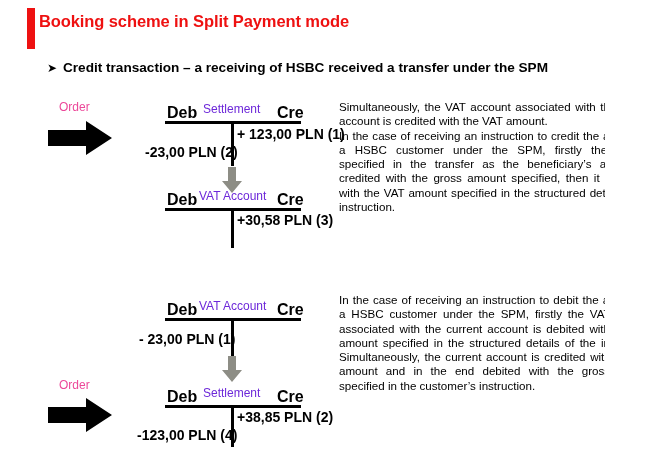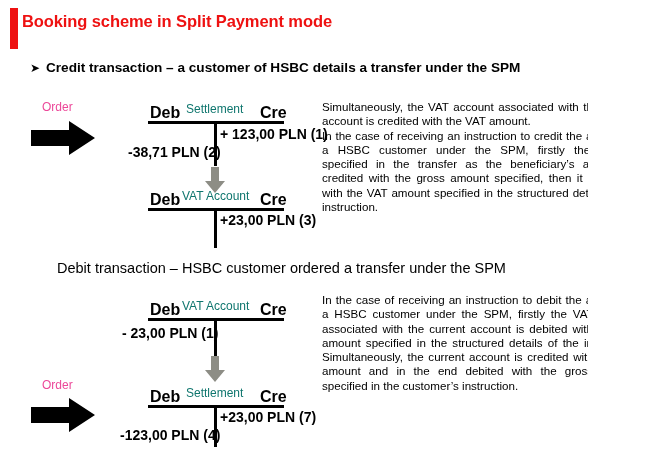--- a/index.html
+++ b/index.html
@@ -11,20 +11,21 @@
   body {
     font-family: "Liberation Sans", sans-serif;
     color: #000000;
   }
   #slide {
     position: relative;
     width: 588px;
     height: 465px;
     background: #ffffff;
     overflow: hidden;
+    margin-left: 17px;
   }
 
   
   .title-accent {
     position: absolute;
     left: 10px;
     top: 8px;
     width: 8px;
     height: 41px;
     background: #ee1111;
@@ -102,21 +103,21 @@
     font-weight: bold;
     color: #000;
     white-space: nowrap;
   }
   .t-deb { left: 2px; }
   .t-title {
     position: absolute;
     top: -2px;
     font-size: 12px;
     font-weight: normal;
-    color: #0f766e;
+    color: #6d28d9;
     white-space: nowrap;
   }
   .t-amount {
     position: absolute;
     font-size: 14px;
     font-weight: bold;
     color: #000;
     white-space: nowrap;
   }
 
@@ -140,83 +141,82 @@
 </style>
 </head>
 <body>
 
 <div id="slide">
 
   <div class="title-accent"></div>
   <div class="title-text">Booking scheme in Split Payment mode</div>
 
   <div class="bullet-heading">
-    <span class="arrow-glyph">➤</span><span>Credit transaction – a customer of HSBC details a transfer under the SPM</span>
+    <span class="arrow-glyph">➤</span><span>Credit transaction – a receiving of HSBC received a transfer under the SPM</span>
   </div>
 
   <div class="order-label" style="left:42px; top:100px;">Order</div>
   <svg class="black-arrow" style="left:31px; top:121px;" viewBox="0 0 64 34">
     <polygon points="0,9 38,9 38,0 64,17 38,34 38,25 0,25" fill="#000000"></polygon>
   </svg>
 
   <div class="taccount" style="left:148px; top:104px; width:150px; height:62px;">
     <div class="t-deb">Deb</div>
     <div class="t-title" style="left:38px;">Settlement</div>
     <div class="t-cre" style="left:112px;">Cre</div>
     <div class="t-hbar" style="width:136px;"></div>
     <div class="t-vbar" style="left:66px; height:45px;"></div>
     <div class="t-amount" style="left:72px; top:22px;">+ 123,00 PLN (1)</div>
-    <div class="t-amount" style="left:-20px; top:40px;">-38,71 PLN (2)</div>
+    <div class="t-amount" style="left:-20px; top:40px;">-23,00 PLN (2)</div>
   </div>
 
   <svg class="gray-arrow" style="left:205px; top:167px;" viewBox="0 0 20 26">
     <polygon points="6,0 14,0 14,14 20,14 10,26 0,14 6,14" fill="#8d8d85"></polygon>
   </svg>
 
   <div class="taccount" style="left:148px; top:191px; width:150px; height:55px;">
     <div class="t-deb">Deb</div>
     <div class="t-title" style="left:34px;">VAT Account</div>
     <div class="t-cre" style="left:112px;">Cre</div>
     <div class="t-hbar" style="width:136px;"></div>
     <div class="t-vbar" style="left:66px; height:40px;"></div>
-    <div class="t-amount" style="left:72px; top:21px;">+23,00 PLN (3)</div>
+    <div class="t-amount" style="left:72px; top:21px;">+30,58 PLN (3)</div>
   </div>
 
   <div class="body-text" style="left:322px; top:100px; width:318px;">
     <p>Simultaneously, the VAT account associated with the current account is credited with the VAT amount.</p>
     <p>In the case of receiving an instruction to credit the account of a HSBC customer under the SPM, firstly the account specified in the transfer as the beneficiary’s account is credited with the gross amount specified, then it is debited with the VAT amount specified in the structured details of the instruction.</p>
   </div>
 
-  <div class="sub-heading">Debit transaction – HSBC customer ordered a transfer under the SPM</div>
 
   <div class="order-label" style="left:42px; top:378px;">Order</div>
   <svg class="black-arrow" style="left:31px; top:398px;" viewBox="0 0 64 34">
     <polygon points="0,9 38,9 38,0 64,17 38,34 38,25 0,25" fill="#000000"></polygon>
   </svg>
 
   <div class="taccount" style="left:148px; top:301px; width:150px; height:62px;">
     <div class="t-deb">Deb</div>
     <div class="t-title" style="left:34px;">VAT Account</div>
     <div class="t-cre" style="left:112px;">Cre</div>
     <div class="t-hbar" style="width:136px;"></div>
     <div class="t-vbar" style="left:66px; height:45px;"></div>
-    <div class="t-amount" style="left:-26px; top:24px;">- 23,00 PLN (1)</div>
+    <div class="t-amount" style="left:-26px; top:30px;">- 23,00 PLN (1)</div>
   </div>
 
   <svg class="gray-arrow" style="left:205px; top:356px;" viewBox="0 0 20 26">
     <polygon points="6,0 14,0 14,14 20,14 10,26 0,14 6,14" fill="#8d8d85"></polygon>
   </svg>
 
   <div class="taccount" style="left:148px; top:388px; width:150px; height:60px;">
     <div class="t-deb">Deb</div>
     <div class="t-title" style="left:38px;">Settlement</div>
     <div class="t-cre" style="left:112px;">Cre</div>
     <div class="t-hbar" style="width:136px;"></div>
     <div class="t-vbar" style="left:66px; height:42px;"></div>
-    <div class="t-amount" style="left:72px; top:21px;">+23,00 PLN (7)</div>
+    <div class="t-amount" style="left:72px; top:21px;">+38,85 PLN (2)</div>
     <div class="t-amount" style="left:-28px; top:39px;">-123,00 PLN (4)</div>
   </div>
 
   <div class="body-text" style="left:322px; top:293px; width:318px;">
     <p>In the case of receiving an instruction to debit the account of a HSBC customer under the SPM, firstly the VAT account associated with the current account is debited with the VAT amount specified in the structured details of the instruction. Simultaneously, the current account is credited with the VAT amount and in the end debited with the gross amount specified in the customer’s instruction.</p>
   </div>
 
 </div>
 
 </body></html>

